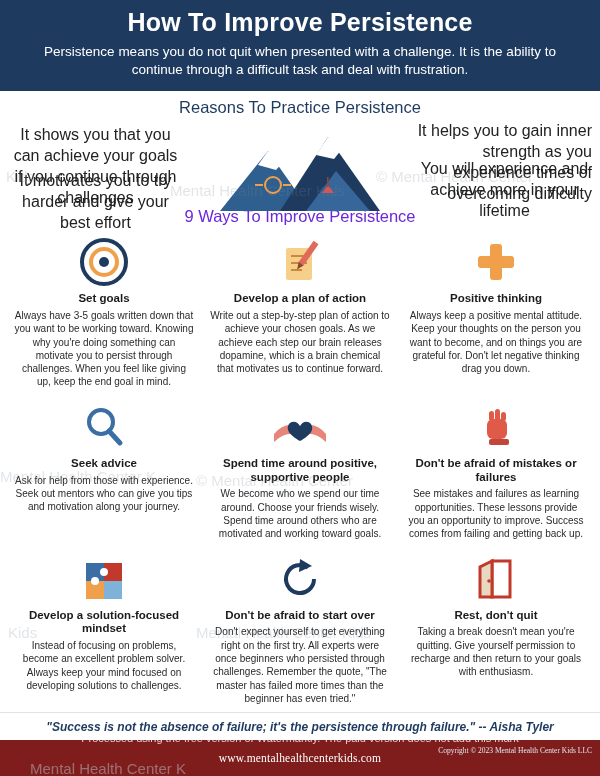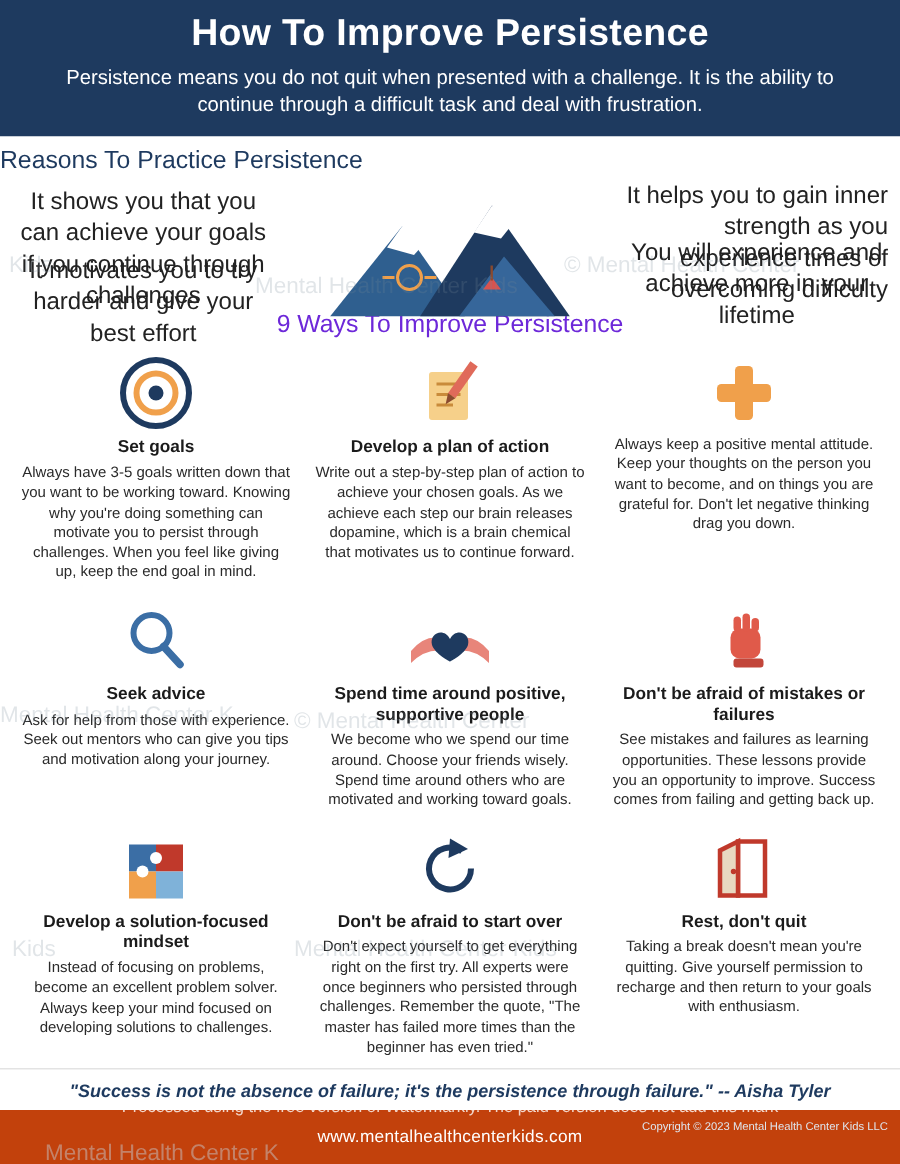--- a/index.html
+++ b/index.html
@@ -32,21 +32,21 @@
     padding: 0 6px;
   }
 
   
   .section-one {
     position: relative;
     background: #ffffff;
     height: 110px;
   }
   .section-title {
-    text-align: left;
+    text-align: center;
     color: #1e3a5f;
     font-size: 16.5px;
     padding-top: 7px;
     padding-bottom: 2px;
   }
   .reasons-wrap {
     position: relative;
     height: 92px;
   }
   .reason {
@@ -122,26 +122,27 @@
     font-weight: bold;
     font-style: italic;
     color: #1e3a5f;
   }
 
   
   .footer {
     position: absolute;
     left: 0; right: 0; bottom: 0;
     height: 36px;
-    background: #c2410c;
+    background: #7f1d1d;
     color: #ffffff;
     display: flex;
     align-items: center;
     justify-content: center;
     font-size: 11.5px;
+    font-family: Liberation Serif, serif;
   }
   .footer-url { letter-spacing: 0.2px; }
   .footer-copy {
     position: absolute;
     right: 8px;
     top: 6px;
     text-align: right;
     font-size: 7.5px;
     line-height: 1.35;
     color: #dfe6ee;
@@ -230,20 +231,21 @@
     <div class="cell-body">Write out a step-by-step plan of action to achieve your chosen goals.  As we achieve each step our brain releases dopamine, which is a brain chemical that motivates us to continue forward.</div>
   </div>
 
   <div class="cell">
     <div class="cell-icon">
       <svg width="52" height="52" viewBox="0 0 52 52">
         <rect x="20" y="8" width="12" height="36" rx="3" fill="#f0a04b"></rect>
         <rect x="8" y="20" width="36" height="12" rx="3" fill="#f0a04b"></rect>
       </svg>
     </div>
+    <div class="cell-title">Positive thinking</div>
     <div class="cell-body">Always keep a positive mental attitude. Keep your thoughts on the person you want to become, and on things you are grateful for.  Don't let negative thinking drag you down.</div>
   </div>
 
   <div class="cell">
     <div class="cell-icon">
       <svg width="52" height="52" viewBox="0 0 52 52">
         <circle cx="23" cy="21" r="12" fill="none" stroke="#3b6ea5" stroke-width="4"></circle>
         <line x1="31" y1="30" x2="42" y2="42" stroke="#3b6ea5" stroke-width="5" stroke-linecap="round"></line>
       </svg>
     </div>

